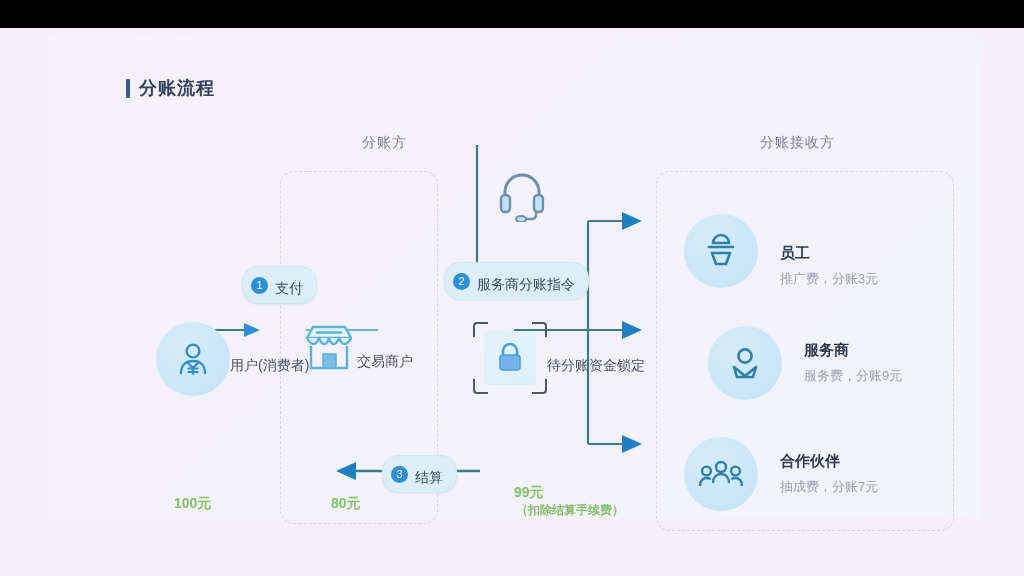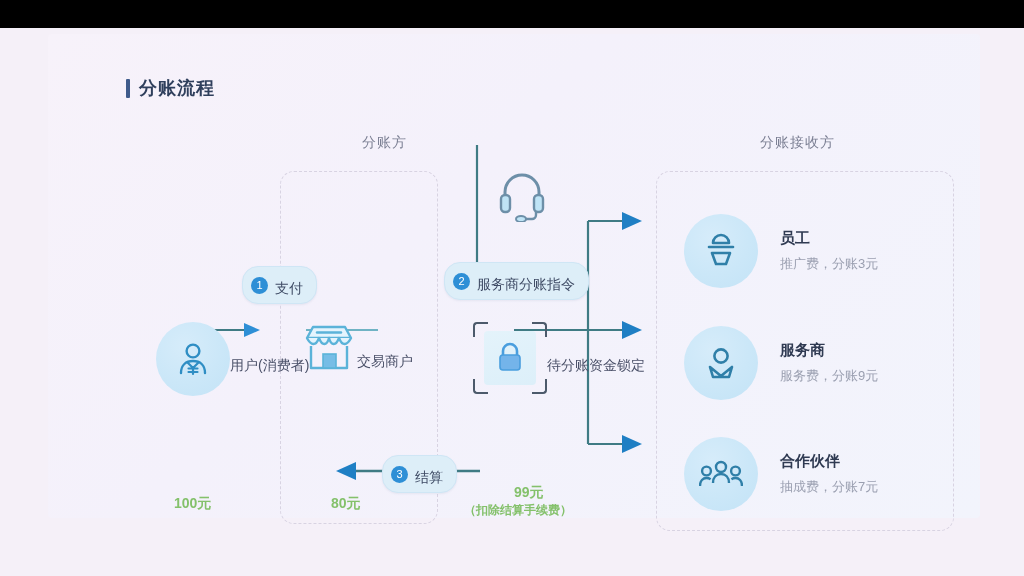--- a/index.html
+++ b/index.html
@@ -98,30 +98,30 @@
 
   #pill-1 { left:194px; top:232px; }
   #pill-2 { left:396px; top:228px; }
   #pill-3 { left:334px; top:421px; }
 
   
   .recipient { position:absolute; display:flex; align-items:center; gap:22px; }
   .recipient .rtext { display:flex; flex-direction:column; gap:7px; }
   .recipient .rname { font-size:15px; font-weight:bold; color:#2f3a52; }
   .recipient .rdesc { font-size:13px; color:#9a9fb0; white-space:nowrap; }
-  #rec-0 { left:636px; top:180px; }
-  #rec-1 { left:636px; top:292px;justify-content:space-between; }
+  #rec-0 { left:636px; top:180px;align-items:flex-end; }
+  #rec-1 { left:660px; top:292px;justify-content:space-between; }
   #rec-2 { left:636px; top:403px; }
 
   
   .amount { position:absolute; font-size:14px; font-weight:bold; color:#84c16b; white-space:nowrap; }
   #amt-100 { left:126px; top:461px; }
   #amt-80  { left:283px; top:461px; }
   #amt-99  { left:466px; top:450px; text-align:left; }
-  #amt-fee { position:absolute; left:416px; top:468px; width:160px; text-align:left;
+  #amt-fee { position:absolute; left:416px; top:468px; width:160px; text-align:right;
              font-size:12px; font-weight:bold; color:#84c16b; }
 
   
   #wires { position:absolute; left:0; top:0; width:932px; height:484px; pointer-events:none; }
 
   
   #caption {
     position:absolute; left:0; top:470px; width:1024px; text-align:center;
     font-size:29px; font-weight:bold; color:#fff; letter-spacing:1px;
     -webkit-text-stroke:0px;

